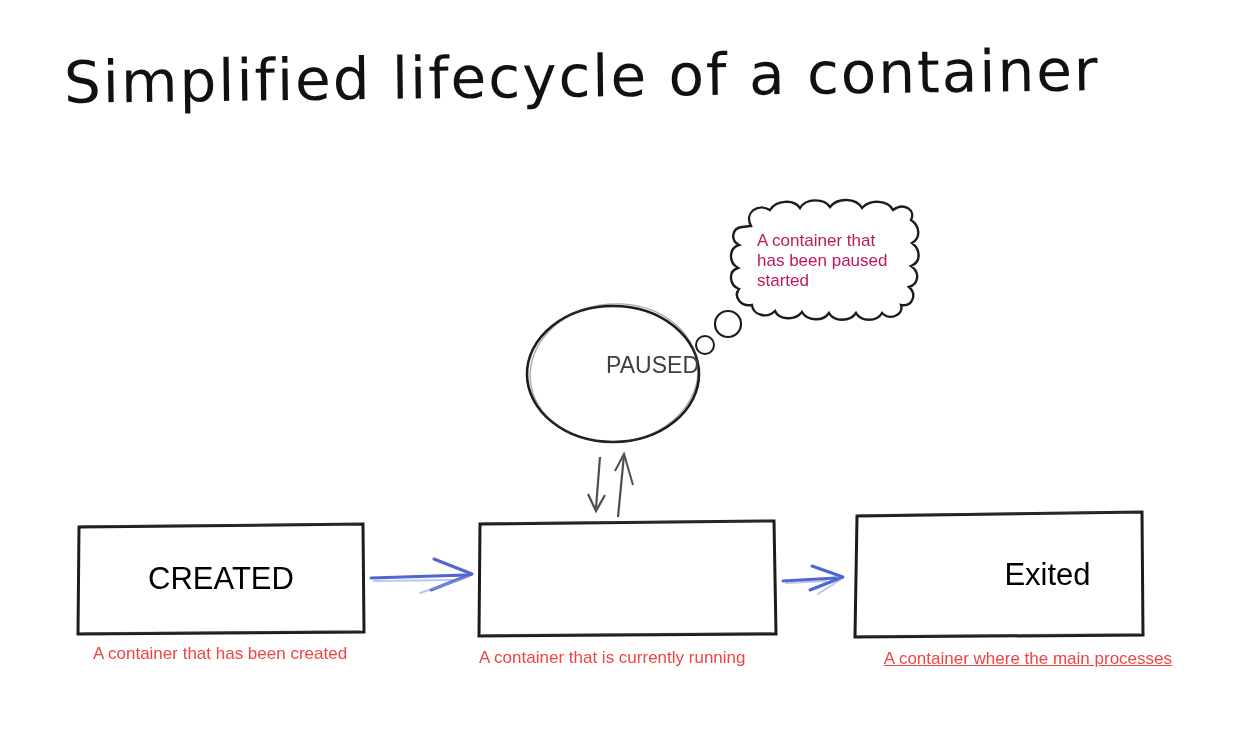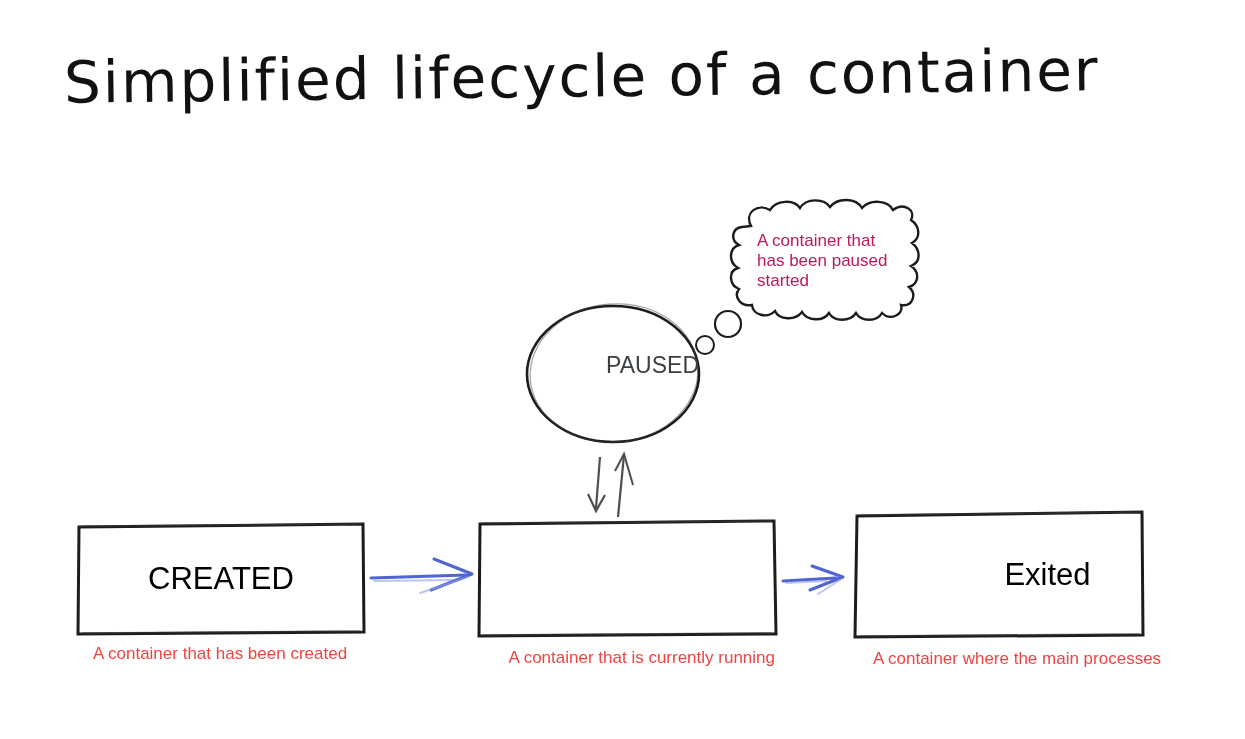--- a/index.html
+++ b/index.html
@@ -51,22 +51,22 @@
   }
   .label-created { left: 78px;  top: 525px; width: 286px; height: 108px; font-size: 31px; }
   .label-up      { left: 479px; top: 523px; width: 296px; height: 112px; font-size: 42px; }
   .label-exited  { left: 856px; top: 514px; width: 287px; height: 122px; font-size: 31px; margin-left: 48px; }
   .caption {
     color: #ef4444;
     font-size: 17px;
     line-height: 20px;
   }
   .caption-created { left: 70px;  top: 644px; width: 300px; text-align: center; }
-  .caption-up      { left: 479px; top: 648px; width: 296px; text-align: right; }
-  .caption-exited  { left: 862px; top: 649px; width: 310px; text-align: center; }
+  .caption-up      { left: 479px; top: 648px; width: 296px; text-align: left; }
+  .caption-exited  { left: 862px; top: 649px; width: 310px; text-align: right; text-decoration: underline; }
   svg .ink    { stroke: #1c1c1c; fill: none; }
   svg .ink2   { stroke: #3a3a3a; fill: none; }
   svg .grayln { stroke: #4e4e4e; fill: none; }
   svg .blue   { stroke: #5064d2; fill: none; }
   svg .blue2  { stroke: #8fa0e8; fill: none; }
 </style>
 </head>
 <body>
 
 <div class="canvas">

